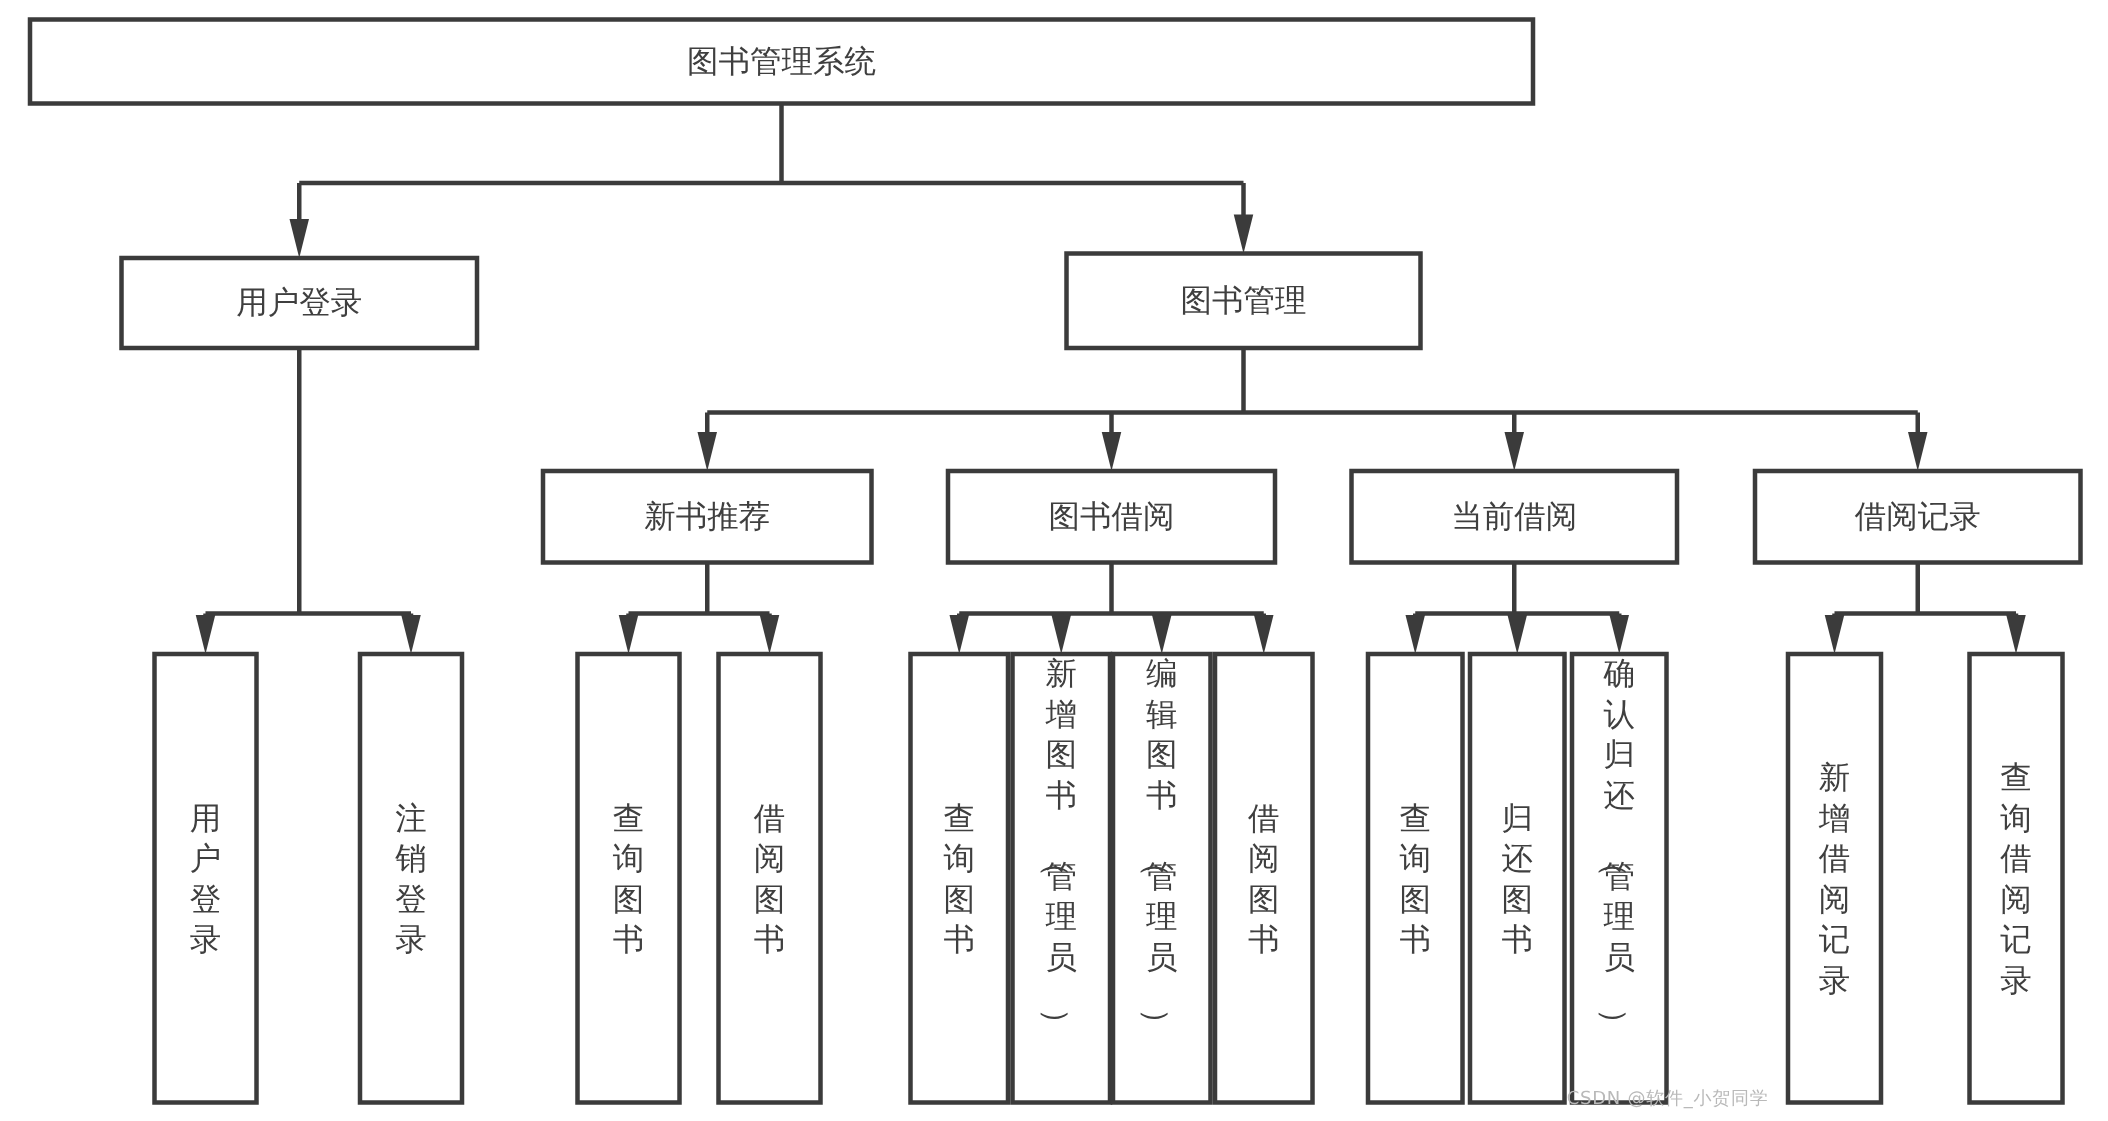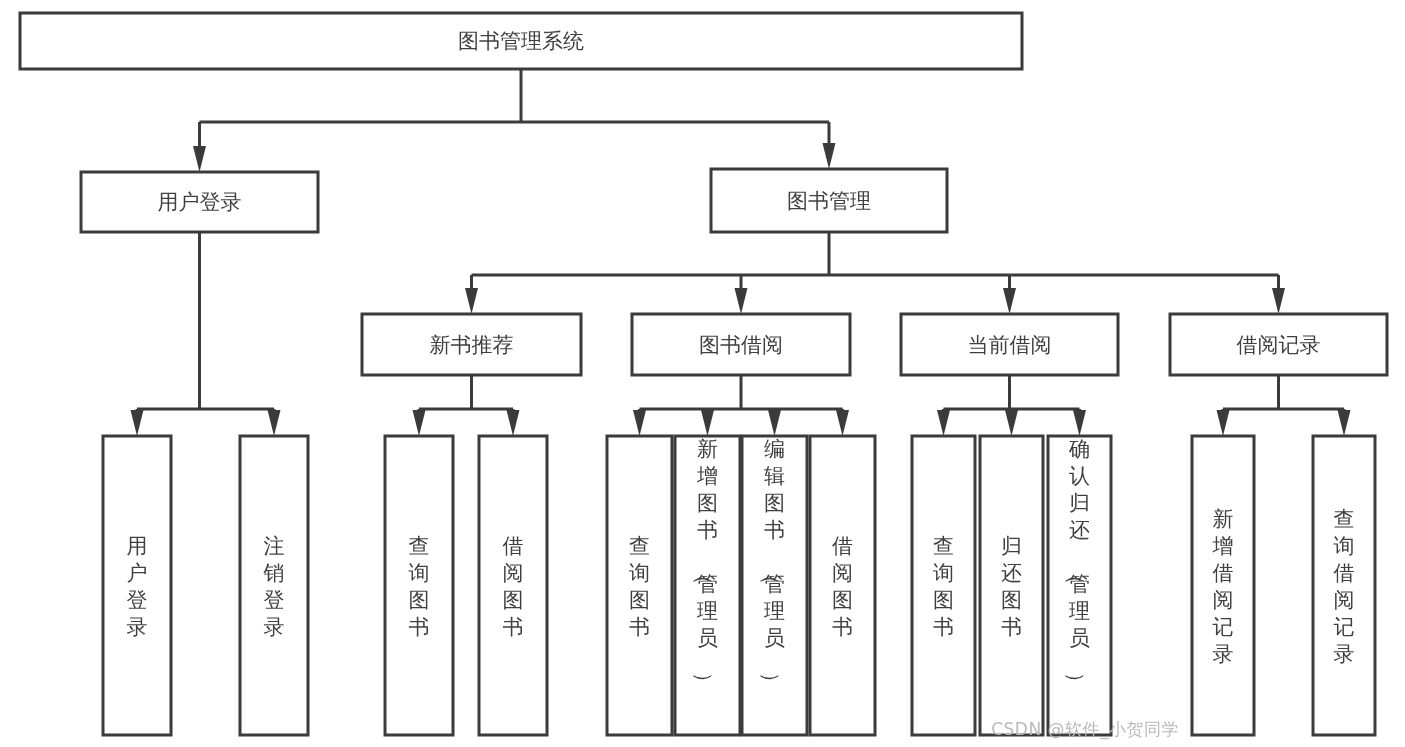--- a/index.html
+++ b/index.html
@@ -49,21 +49,21 @@
     font-family: "DejaVu Sans", "Liberation Sans", sans-serif;
     fill: #3f3f3f;
     font-size: 21px;
     text-anchor: middle;
   }
   .watermark {
     position: absolute;
     right: 14px;
     bottom: 6px;
     font-family: "DejaVu Sans", "Liberation Sans", sans-serif;
-    font-size: 17px;
+    font-size: 12px;
     color: #b9b9b9;
     white-space: nowrap;
     letter-spacing: 0.5px;
   }
 </style>
 </head>
 <body>
 
 <div id="diagram-root">
   <svg class="flow" viewBox="0 0 1405 747">

